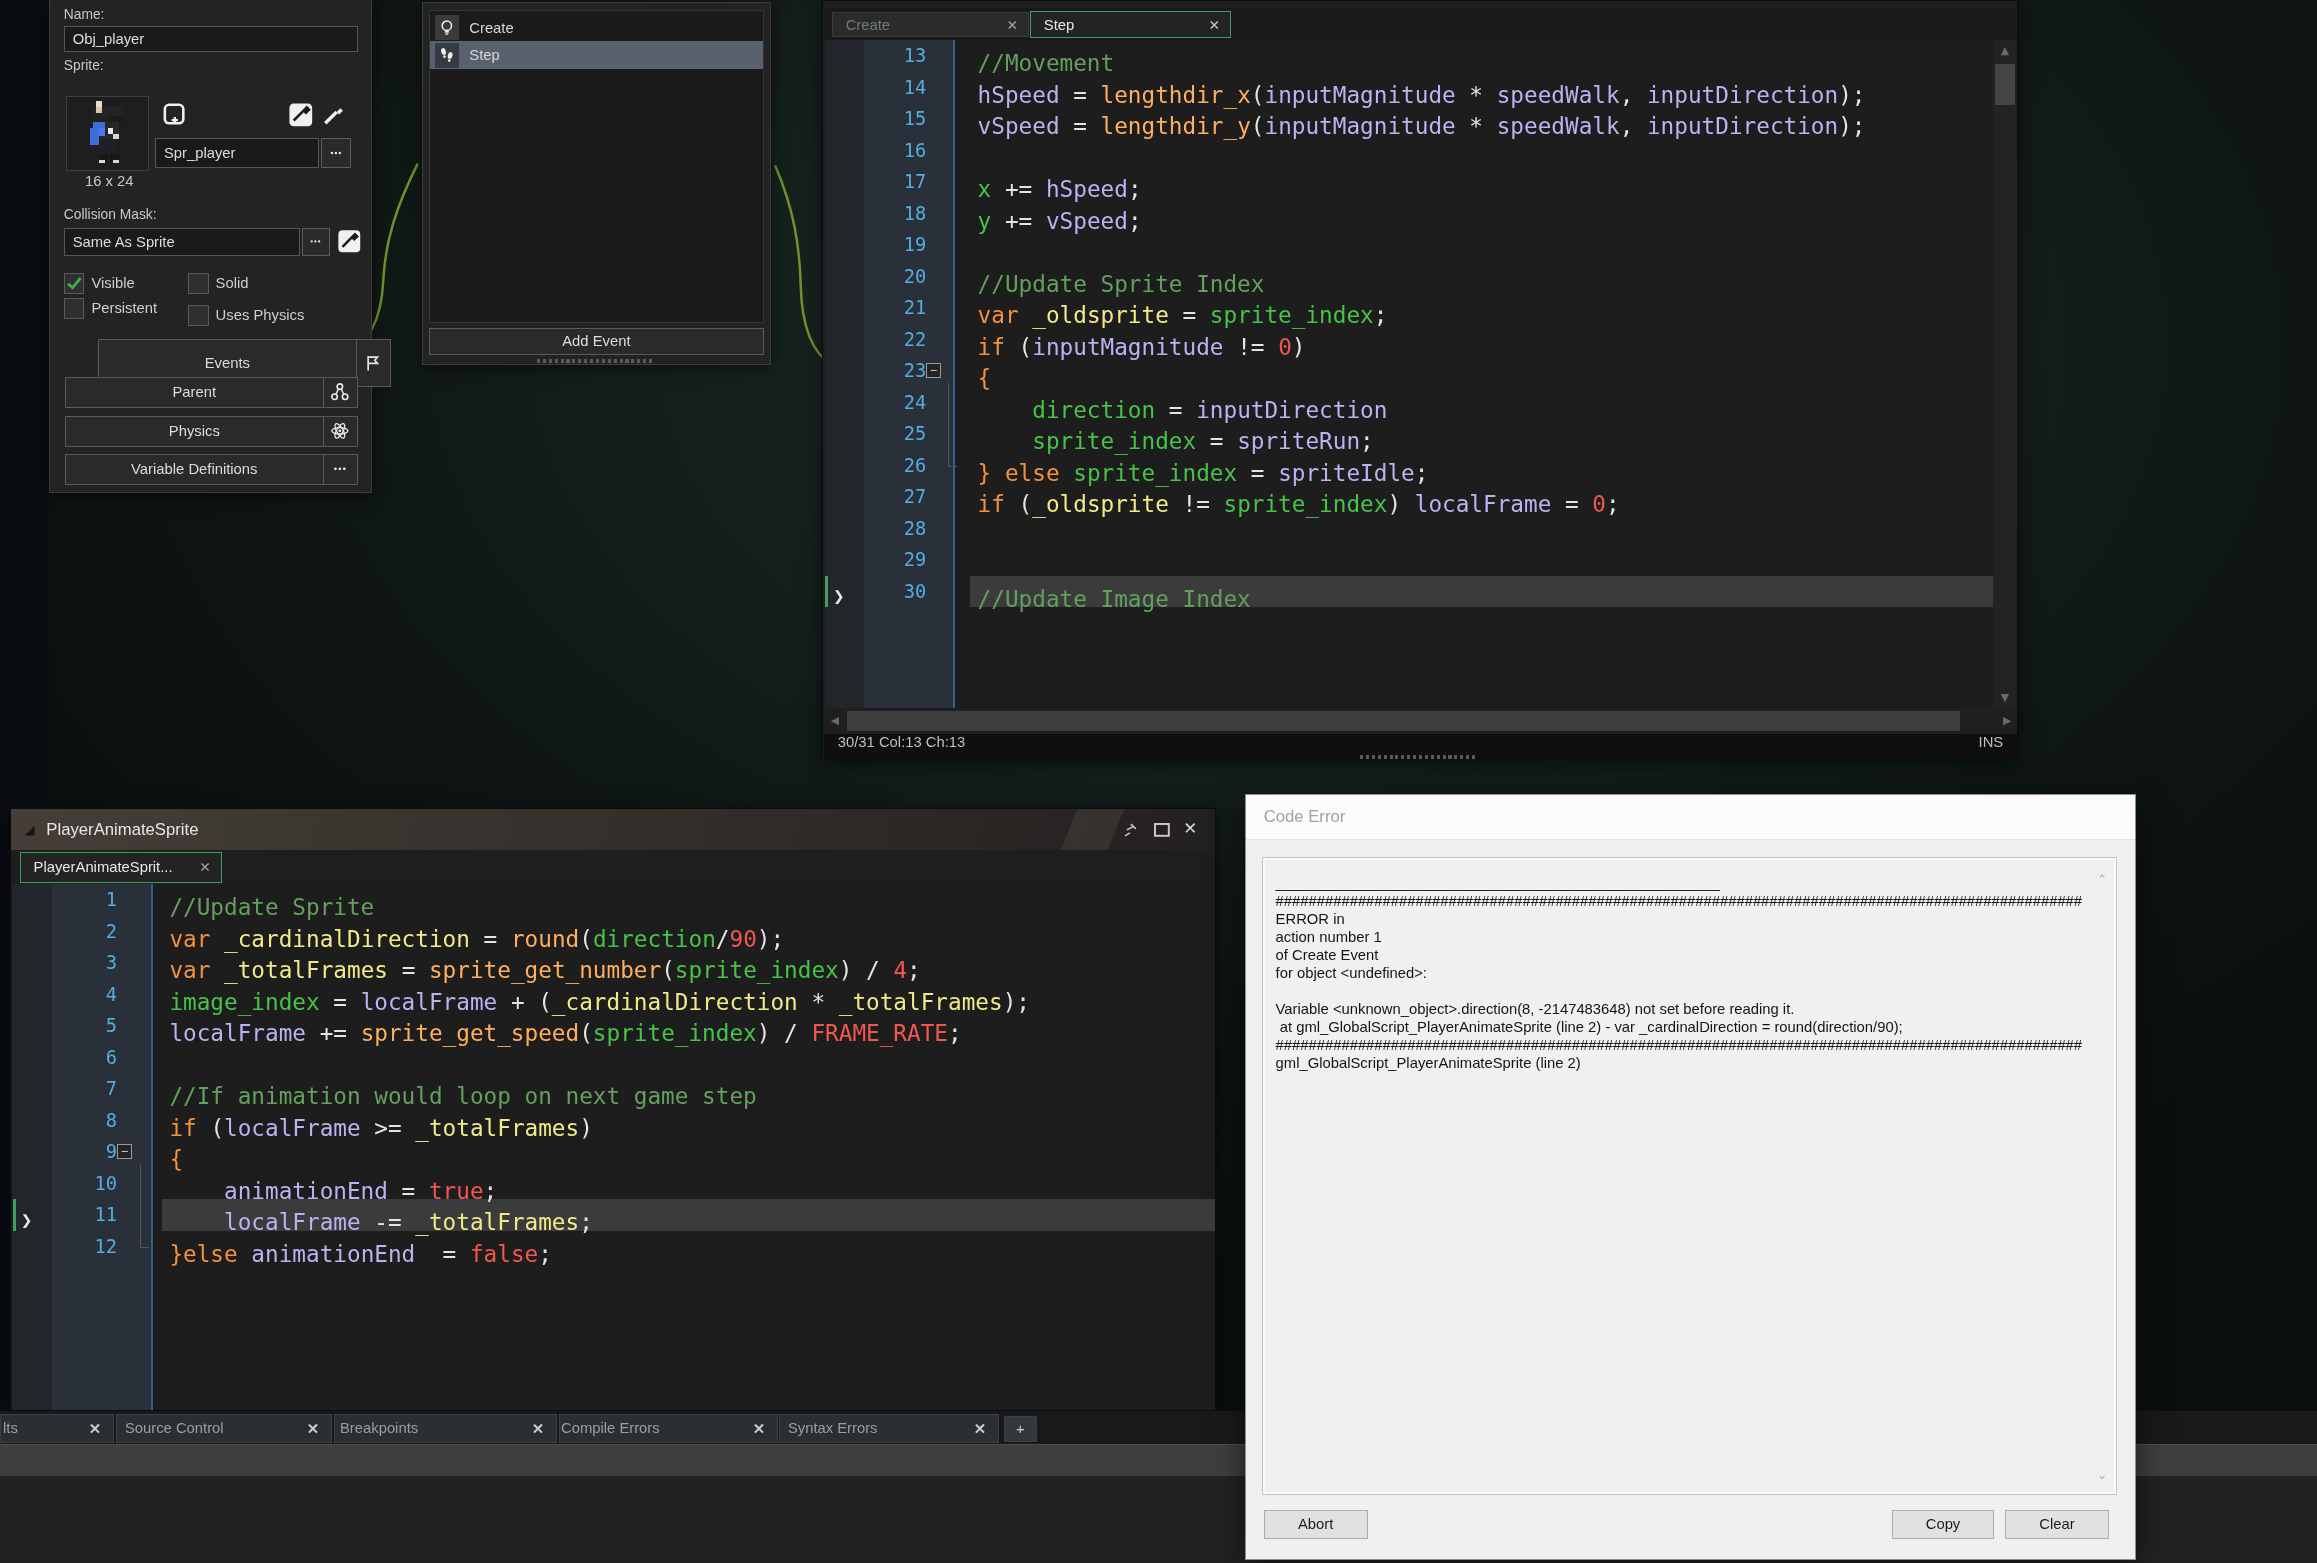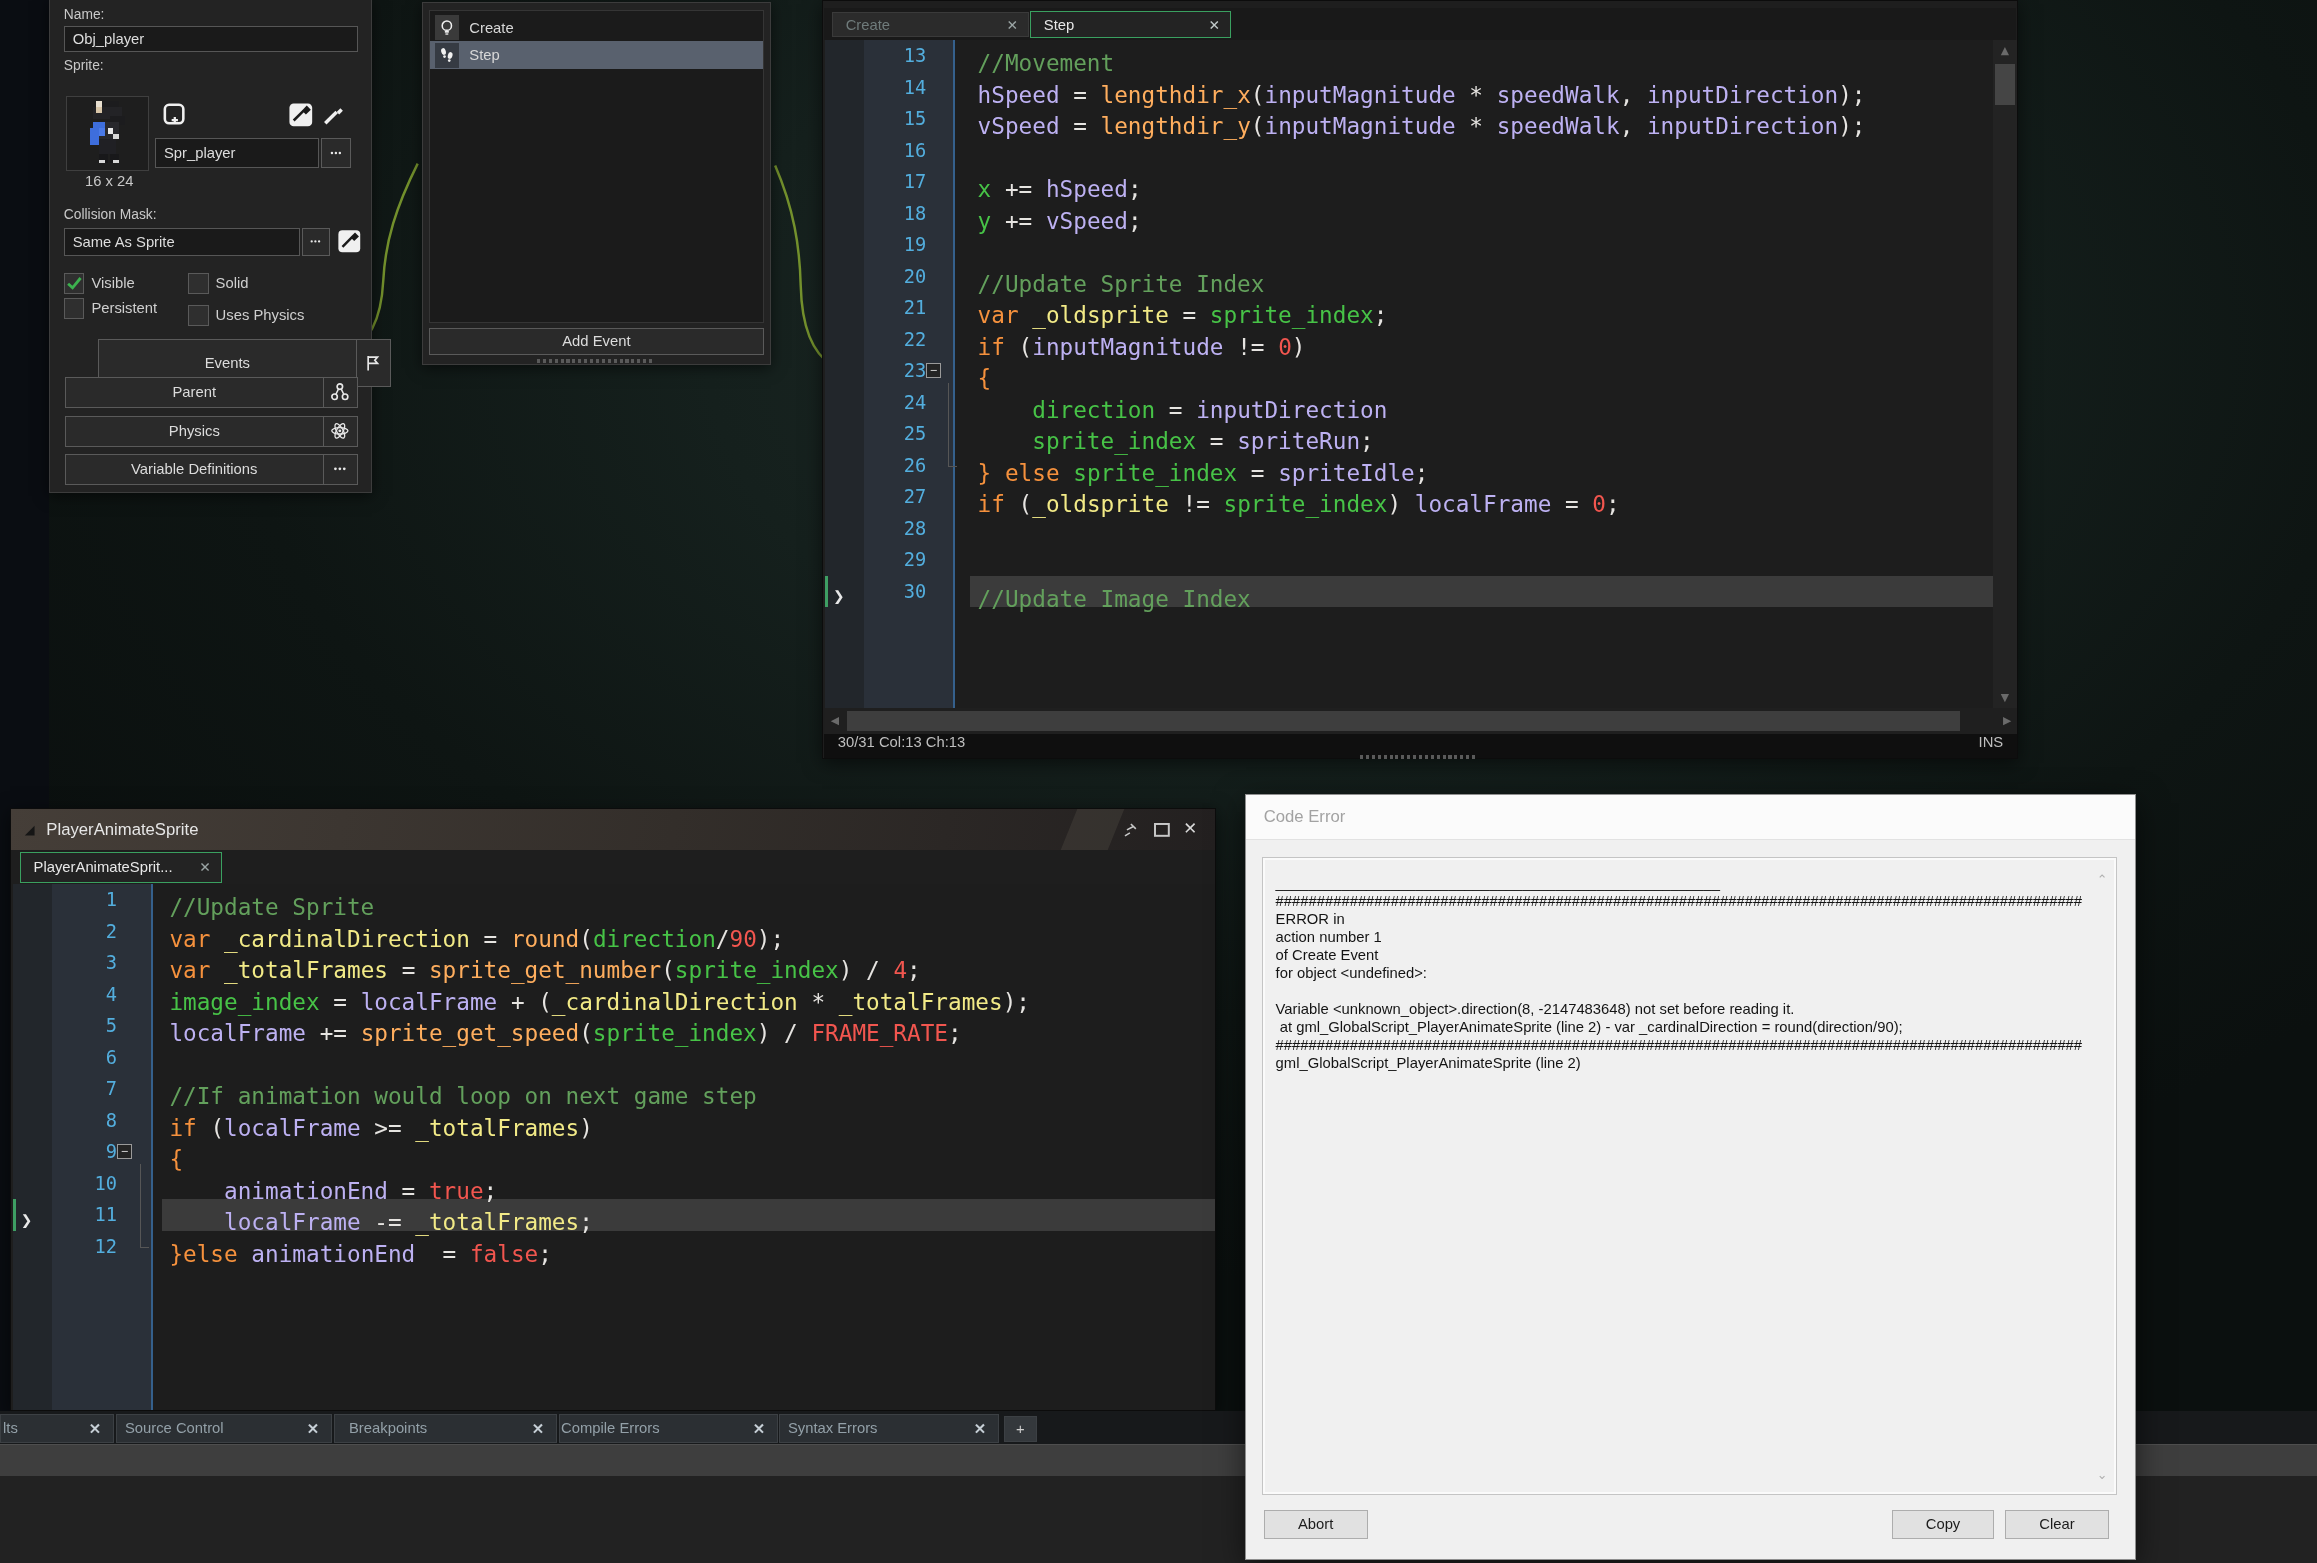--- a/index.html
+++ b/index.html
@@ -490,21 +490,21 @@
   <div class="abs" style="left:0;top:1411px;width:2318px;height:153px;background:#17191b;">
     <div id="output-tabs">
         <div class="otab" style="left: 0px; width: 114px; padding-left: 2px;">
           <span>lts</span>
           <span class="x">✕</span>
         </div>
         <div class="otab" style="left: 116px; width: 216px; padding-left: 7.9px;">
           <span>Source Control</span>
           <span class="x">✕</span>
         </div>
-        <div class="otab" style="left: 334px; width: 223px; padding-left: 14px;">
+        <div class="otab" style="left: 334px; width: 223px; padding-left: 5px;">
           <span>Breakpoints</span>
           <span class="x">✕</span>
         </div>
         <div class="otab" style="left: 559px; width: 219px; padding-left: 1px;">
           <span>Compile Errors</span>
           <span class="x">✕</span>
         </div>
         <div class="otab" style="left: 779px; width: 220px; padding-left: 7.9px;">
           <span>Syntax Errors</span>
           <span class="x">✕</span>

